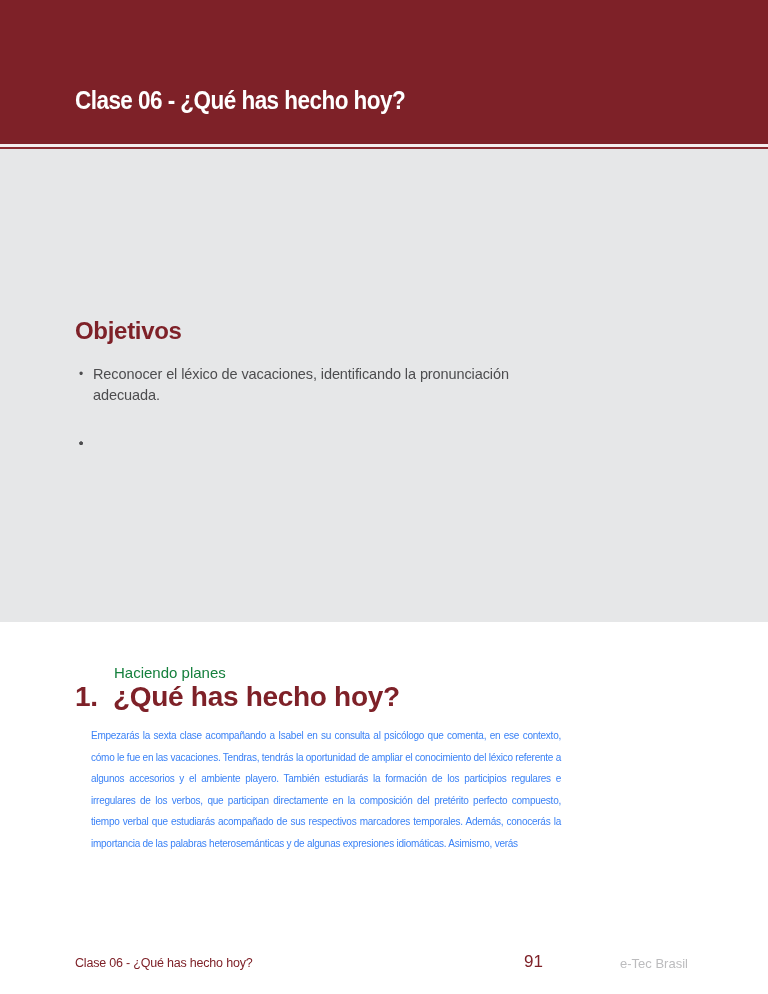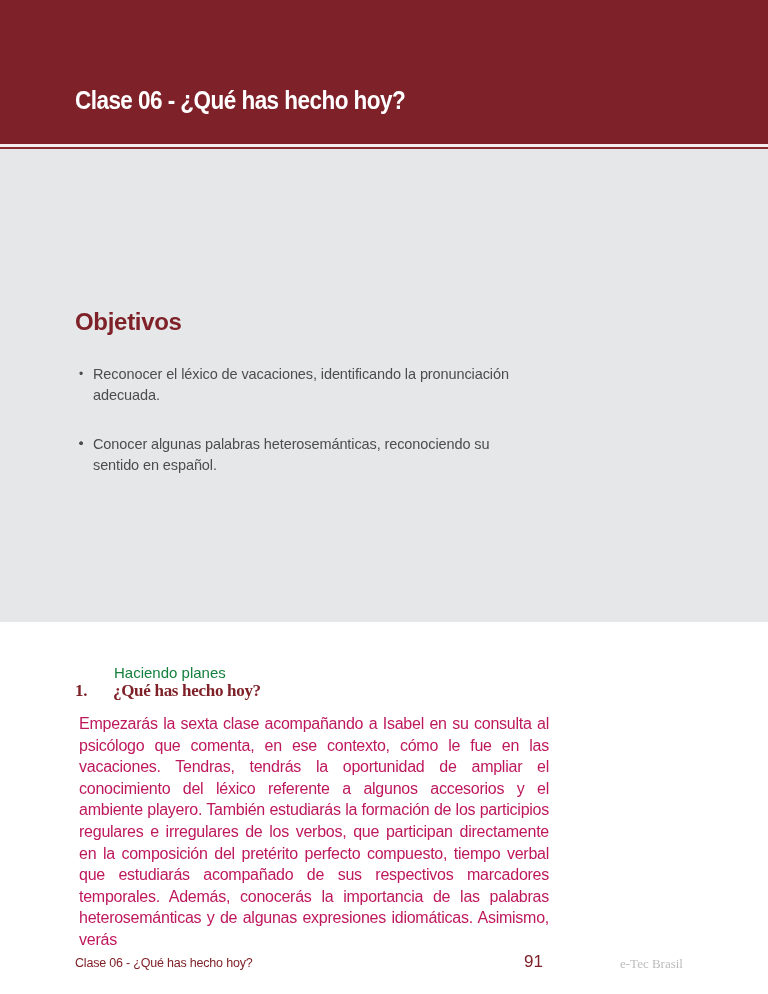--- a/index.html
+++ b/index.html
@@ -50,21 +50,21 @@
     .objectives-panel {
       position: absolute;
       left: 0; top: 149px;
       width: 768px;
       height: 473px;
       background: #e6e7e8;
     }
     .objectives-title {
       position: absolute;
       left: 75px;
-      top: 308px;
+      top: 317px;
       margin: 0;
       font-weight: bold;
       font-size: 24px;
       color: #7e2128;
       letter-spacing: -0.3px;
     }
     .objectives-list {
       position: absolute;
       left: 75px;
       top: 364px;
@@ -97,39 +97,38 @@
       font-size: 15px;
       color: #15803d;
       font-weight: normal;
     }
     .section-heading {
       position: absolute;
       left: 75px;
       top: 681px;
       margin: 0;
       font-weight: bold;
-      font-size: 17px;
+      font-size: 28px;
       color: #7e2128;
       white-space: nowrap;
       letter-spacing: -0.3px;
-      font-family: Liberation Serif, serif;
     }
     .section-heading .num {
       display: inline-block;
       width: 38px;
     }
     .body-text {
       position: absolute;
       left: 75px;
       top: 709px;
       width: 470px;
-      margin: 4px;
-      font-size: 16px;
+      margin: 16px;
+      font-size: 10px;
       line-height: 21.6px;
-      color: #be185d;
+      color: #3b82f6;
       text-align: justify;
       letter-spacing: -0.25px;
     }
     .footer-title {
       position: absolute;
       left: 75px;
       top: 956px;
       font-size: 12.5px;
       color: #7e2128;
       font-weight: normal;
@@ -144,21 +143,20 @@
       font-weight: normal;
       color: #7e2128;
     }
     .footer-brand {
       position: absolute;
       left: 620px;
       top: 956px;
       font-size: 13px;
       color: #bcbcbe;
       white-space: nowrap;
-      font-family: Liberation Serif, serif;
     }
   </style>
 </head>
 <body>
 
 <div class="header">
   <h1 class="header-title">Clase 06 - ¿Qué has hecho hoy?</h1>
 </div>
 <div class="header-gap"></div>
 <div class="header-rule"></div>
@@ -173,21 +171,20 @@
     <span>Reconocer el léxico de vacaciones, identificando la pronunciación adecuada.</span>
   </li>
   <li class="objective-item">
     <span class="bullet">•</span>
   </li>
   <li class="objective-item">
     <span class="bullet">•</span>
   </li>
   <li class="objective-item">
     <span class="bullet">•</span>
-    <span>Conocer algunas palabras heterosemánticas, reconociendo su sentido en español.</span>
   </li>
 </ul>
 
 <p class="section-kicker">Haciendo planes</p>
 
 <h2 class="section-heading">
   <span class="num">1.</span><span>¿Qué has hecho hoy?</span>
 </h2>
 
 <p class="body-text">Empezarás la sexta clase acompañando a Isabel en su consulta al psicólogo que comenta, en ese contexto, cómo le fue en las vacaciones. Tendras, tendrás la oportunidad de ampliar el conocimiento del léxico referente a algunos accesorios y el ambiente playero. También estudiarás la formación de los participios regulares e irregulares de los verbos, que participan directamente en la composición del pretérito perfecto compuesto, tiempo verbal que estudiarás acompañado de sus respectivos marcadores temporales. Además, conocerás la importancia de las palabras heterosemánticas y de algunas expresiones idiomáticas. Asimismo, verás</p>

